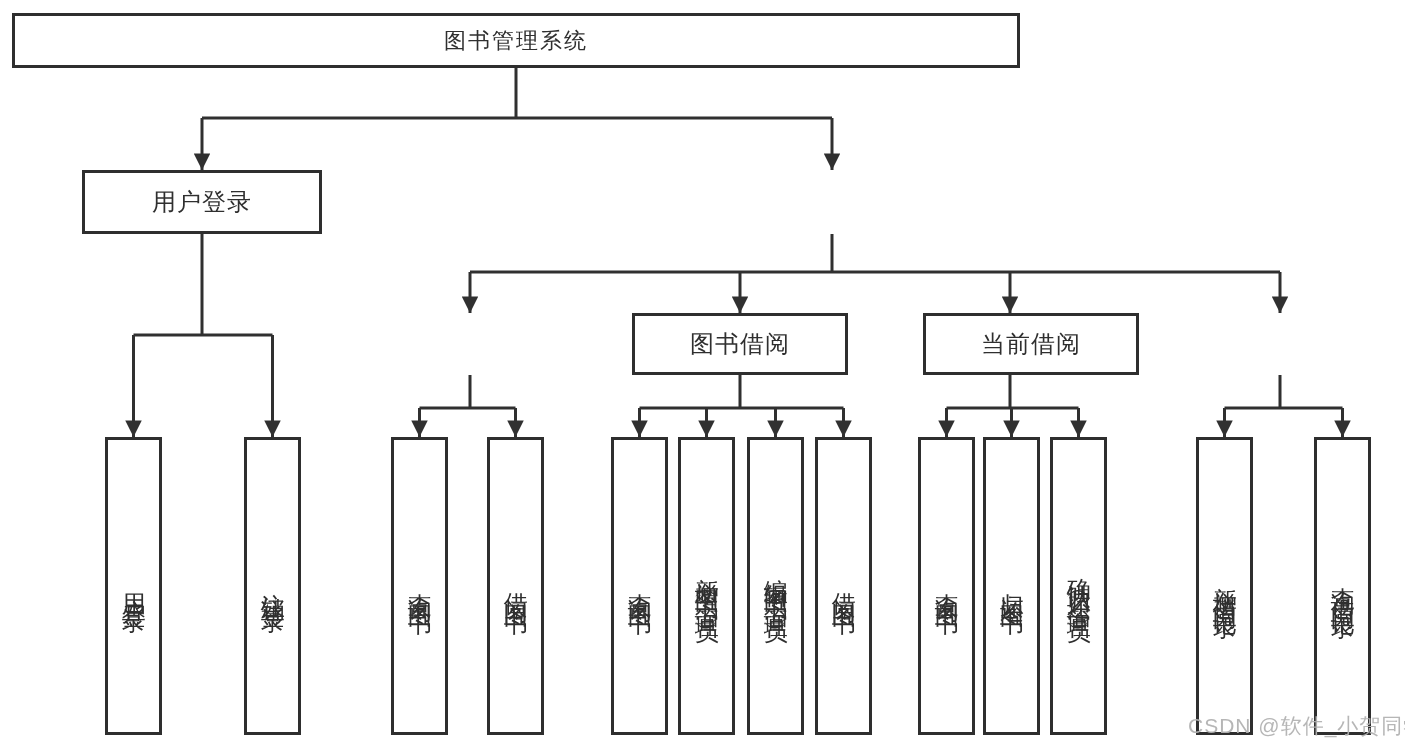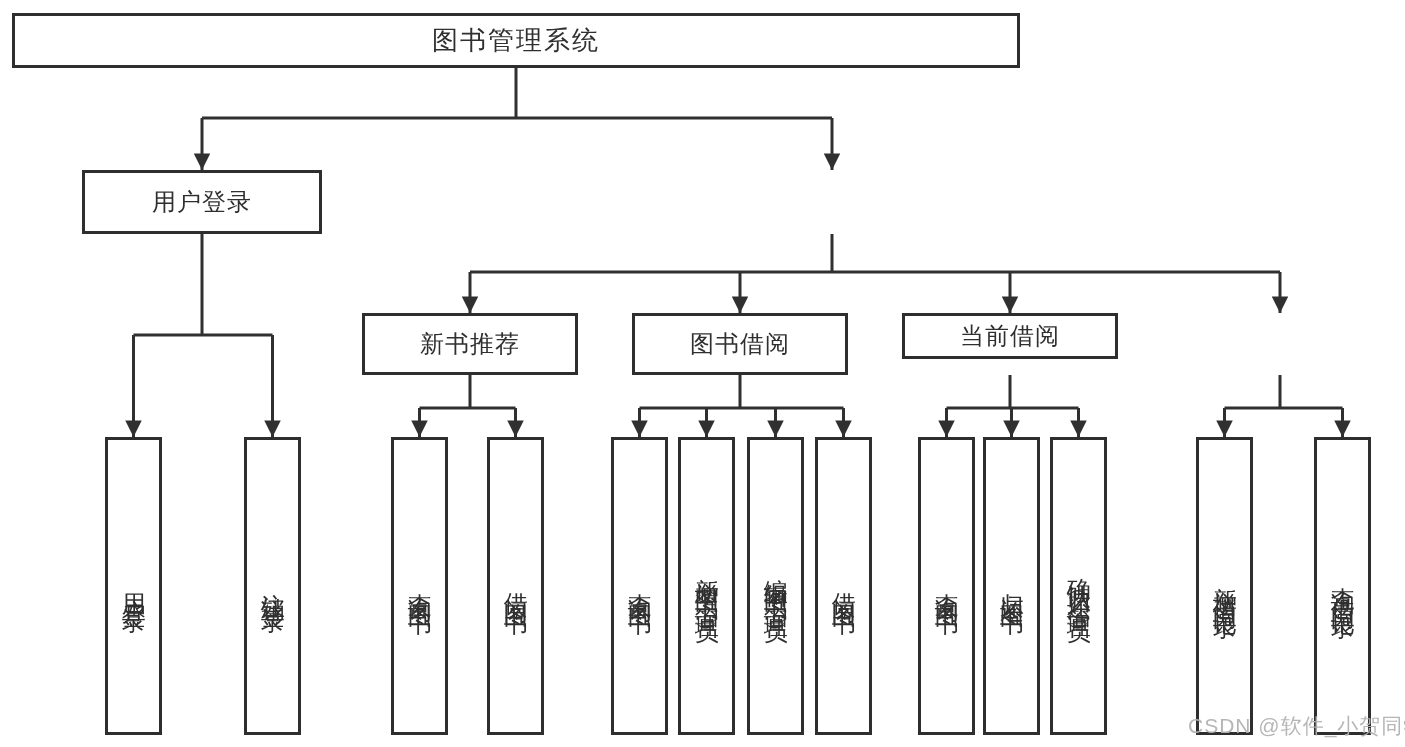--- a/index.html
+++ b/index.html
@@ -23,21 +23,21 @@
     border: 3px solid #2e2e2e;
     background: #ffffff;
     display: flex;
     align-items: center;
     justify-content: center;
     color: #2f2f2f;
     text-align: center;
     z-index: 2;
   }
   .h { font-size: 24px; letter-spacing: 1px; }
-  .root { font-size: 26px; letter-spacing: 2px; }
+  .root { font-size: 22px; letter-spacing: 2px; }
   .v {
     writing-mode: vertical-rl;
     text-orientation: mixed;
     font-size: 24px;
     letter-spacing: 6px;
     width: 57px;
     height: 298px;
     top: 437px;
     line-height: 1.1;
   }
@@ -101,23 +101,22 @@
 
       <line x1="1224.5" y1="408" x2="1224.5" y2="437" marker-end="url(#arw)"></line>
       <line x1="1342.5" y1="408" x2="1342.5" y2="437" marker-end="url(#arw)"></line>
     </g>
   </svg>
 
   <div class="node h root" style="left:12px; top:13px; width:1008px; height:55px;">图书管理系统</div>
 
   <div class="node h" style="left:82px; top:170px; width:240px; height:64px;">用户登录</div>
 
-  <div class="node h" style="left:362px; top:313px; width:216px; height:62px;">新书推荐</div>
   <div class="node h" style="left:632px; top:313px; width:216px; height:62px;">图书借阅</div>
-  <div class="node h" style="left:902px; top:313px; width:216px; height:46px;">当前借阅</div>
+  <div class="node h" style="left:923px; top:313px; width:216px; height:62px;">当前借阅</div>
 
   <div class="node v" style="left:105px;">用户登录</div>
   <div class="node v" style="left:244px;">注销登录</div>
 
   <div class="node v" style="left:391px;">查询图书</div>
   <div class="node v" style="left:487px;">借阅图书</div>
 
   <div class="node v" style="left:611px;">查询图书</div>
   <div class="node v" style="left:678px;">新增图书（管理员）</div>
   <div class="node v" style="left:747px;">编辑图书（管理员）</div>

